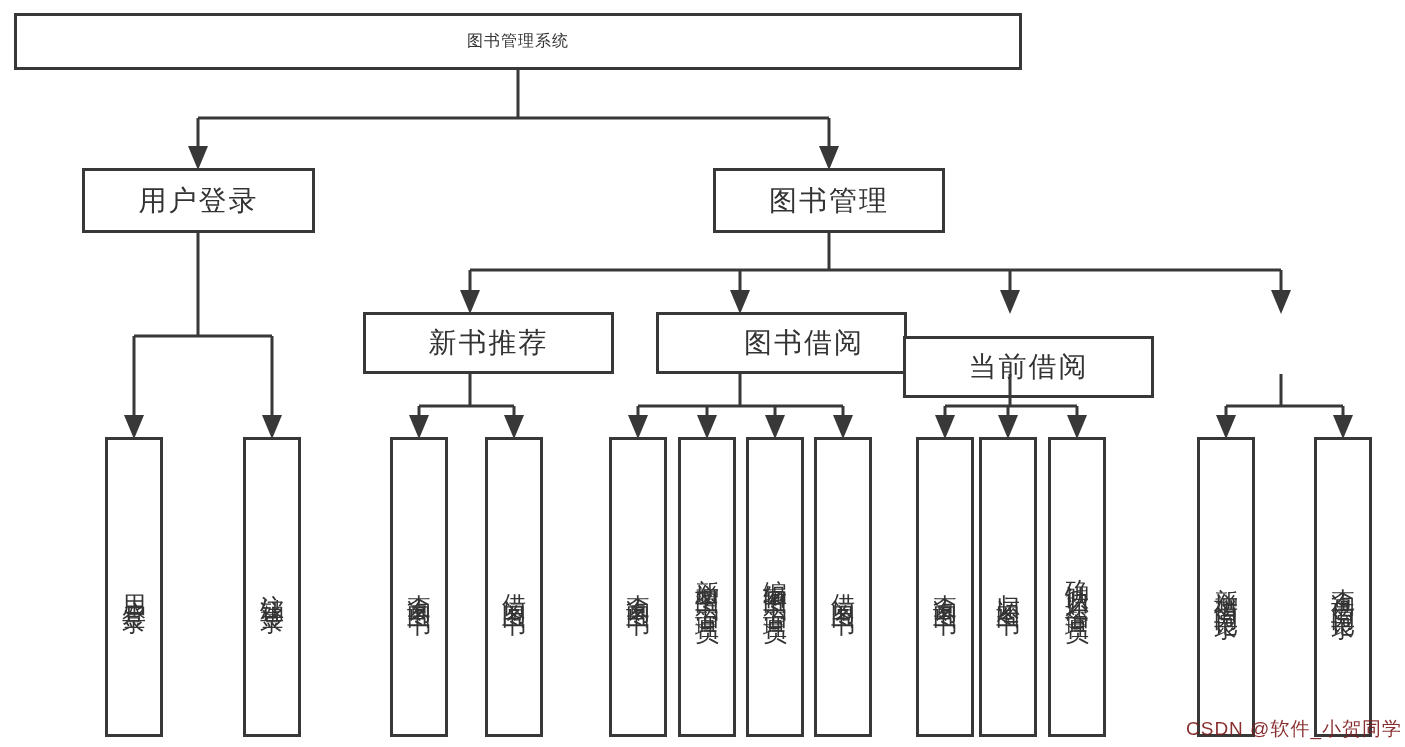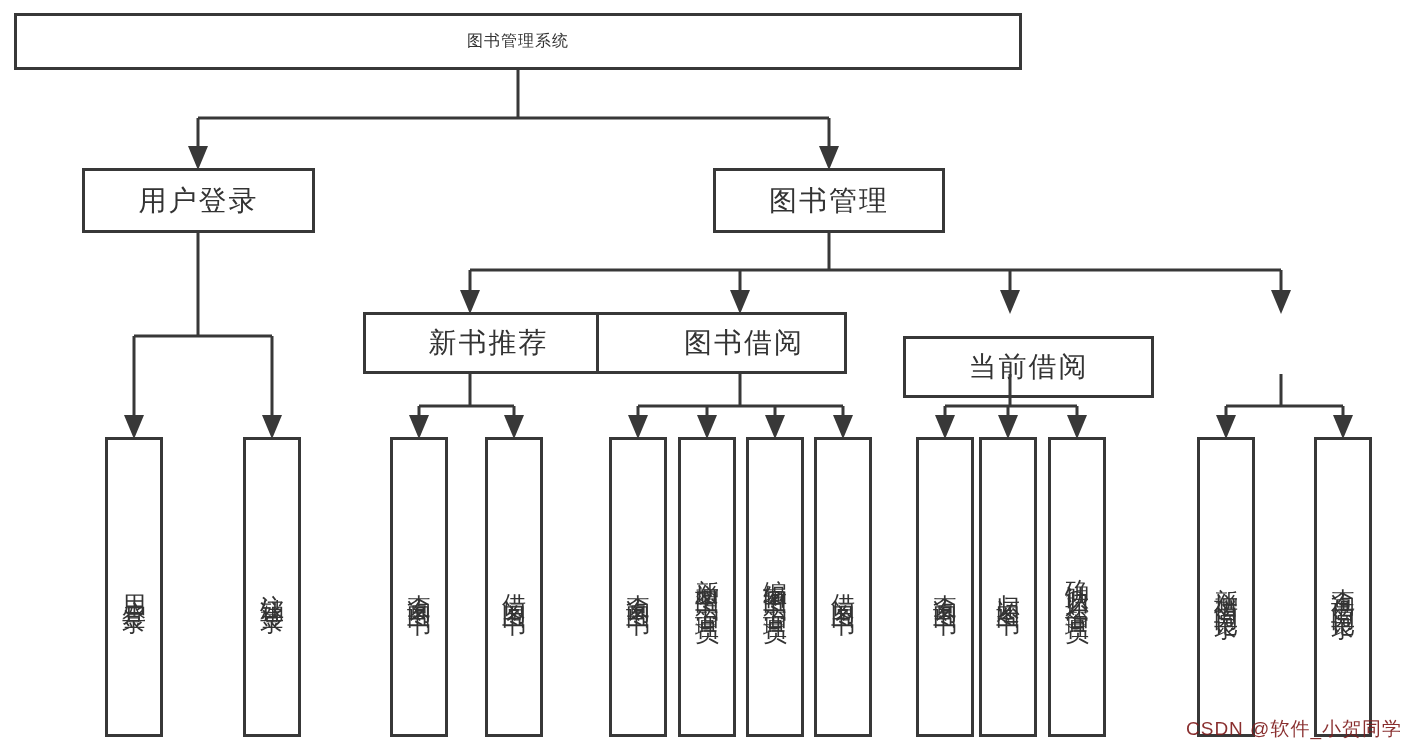--- a/index.html
+++ b/index.html
@@ -39,21 +39,21 @@
   }
 
   
   .n-root  { left: 14px;  top: 13px;  width: 1008px; height: 57px; }
   
   .n-l2a   { left: 82px;  top: 168px; width: 233px;  height: 65px; }
   .n-l2b   { left: 713px; top: 168px; width: 232px;  height: 65px; }
   
   .n-l3    { top: 312px; width: 251px; height: 62px; }
   .n-l3a   { left: 363px; }
-  .n-l3b   { left: 596px; padding-left: 45px; }
+  .n-l3b   { left: 656px; padding-left: 45px; }
   .n-l3c   { left: 903px; margin-top: 24px; }
   .n-l3d   { left: 1173px; }
   
   .leaf    { top: 437px; width: 58px; height: 300px; }
   .lf-1a { left: 105px; }  .lf-1b { left: 243px; }
   .lf-2a { left: 390px; }  .lf-2b { left: 485px; }
   .lf-3a { left: 609px; }  .lf-3b { left: 678px; }  .lf-3c { left: 746px; }  .lf-3d { left: 814px; }
   .lf-4a { left: 916px; }  .lf-4b { left: 979px; }  .lf-4c { left: 1048px; }
   .lf-5a { left: 1197px; } .lf-5b { left: 1314px; }
 

